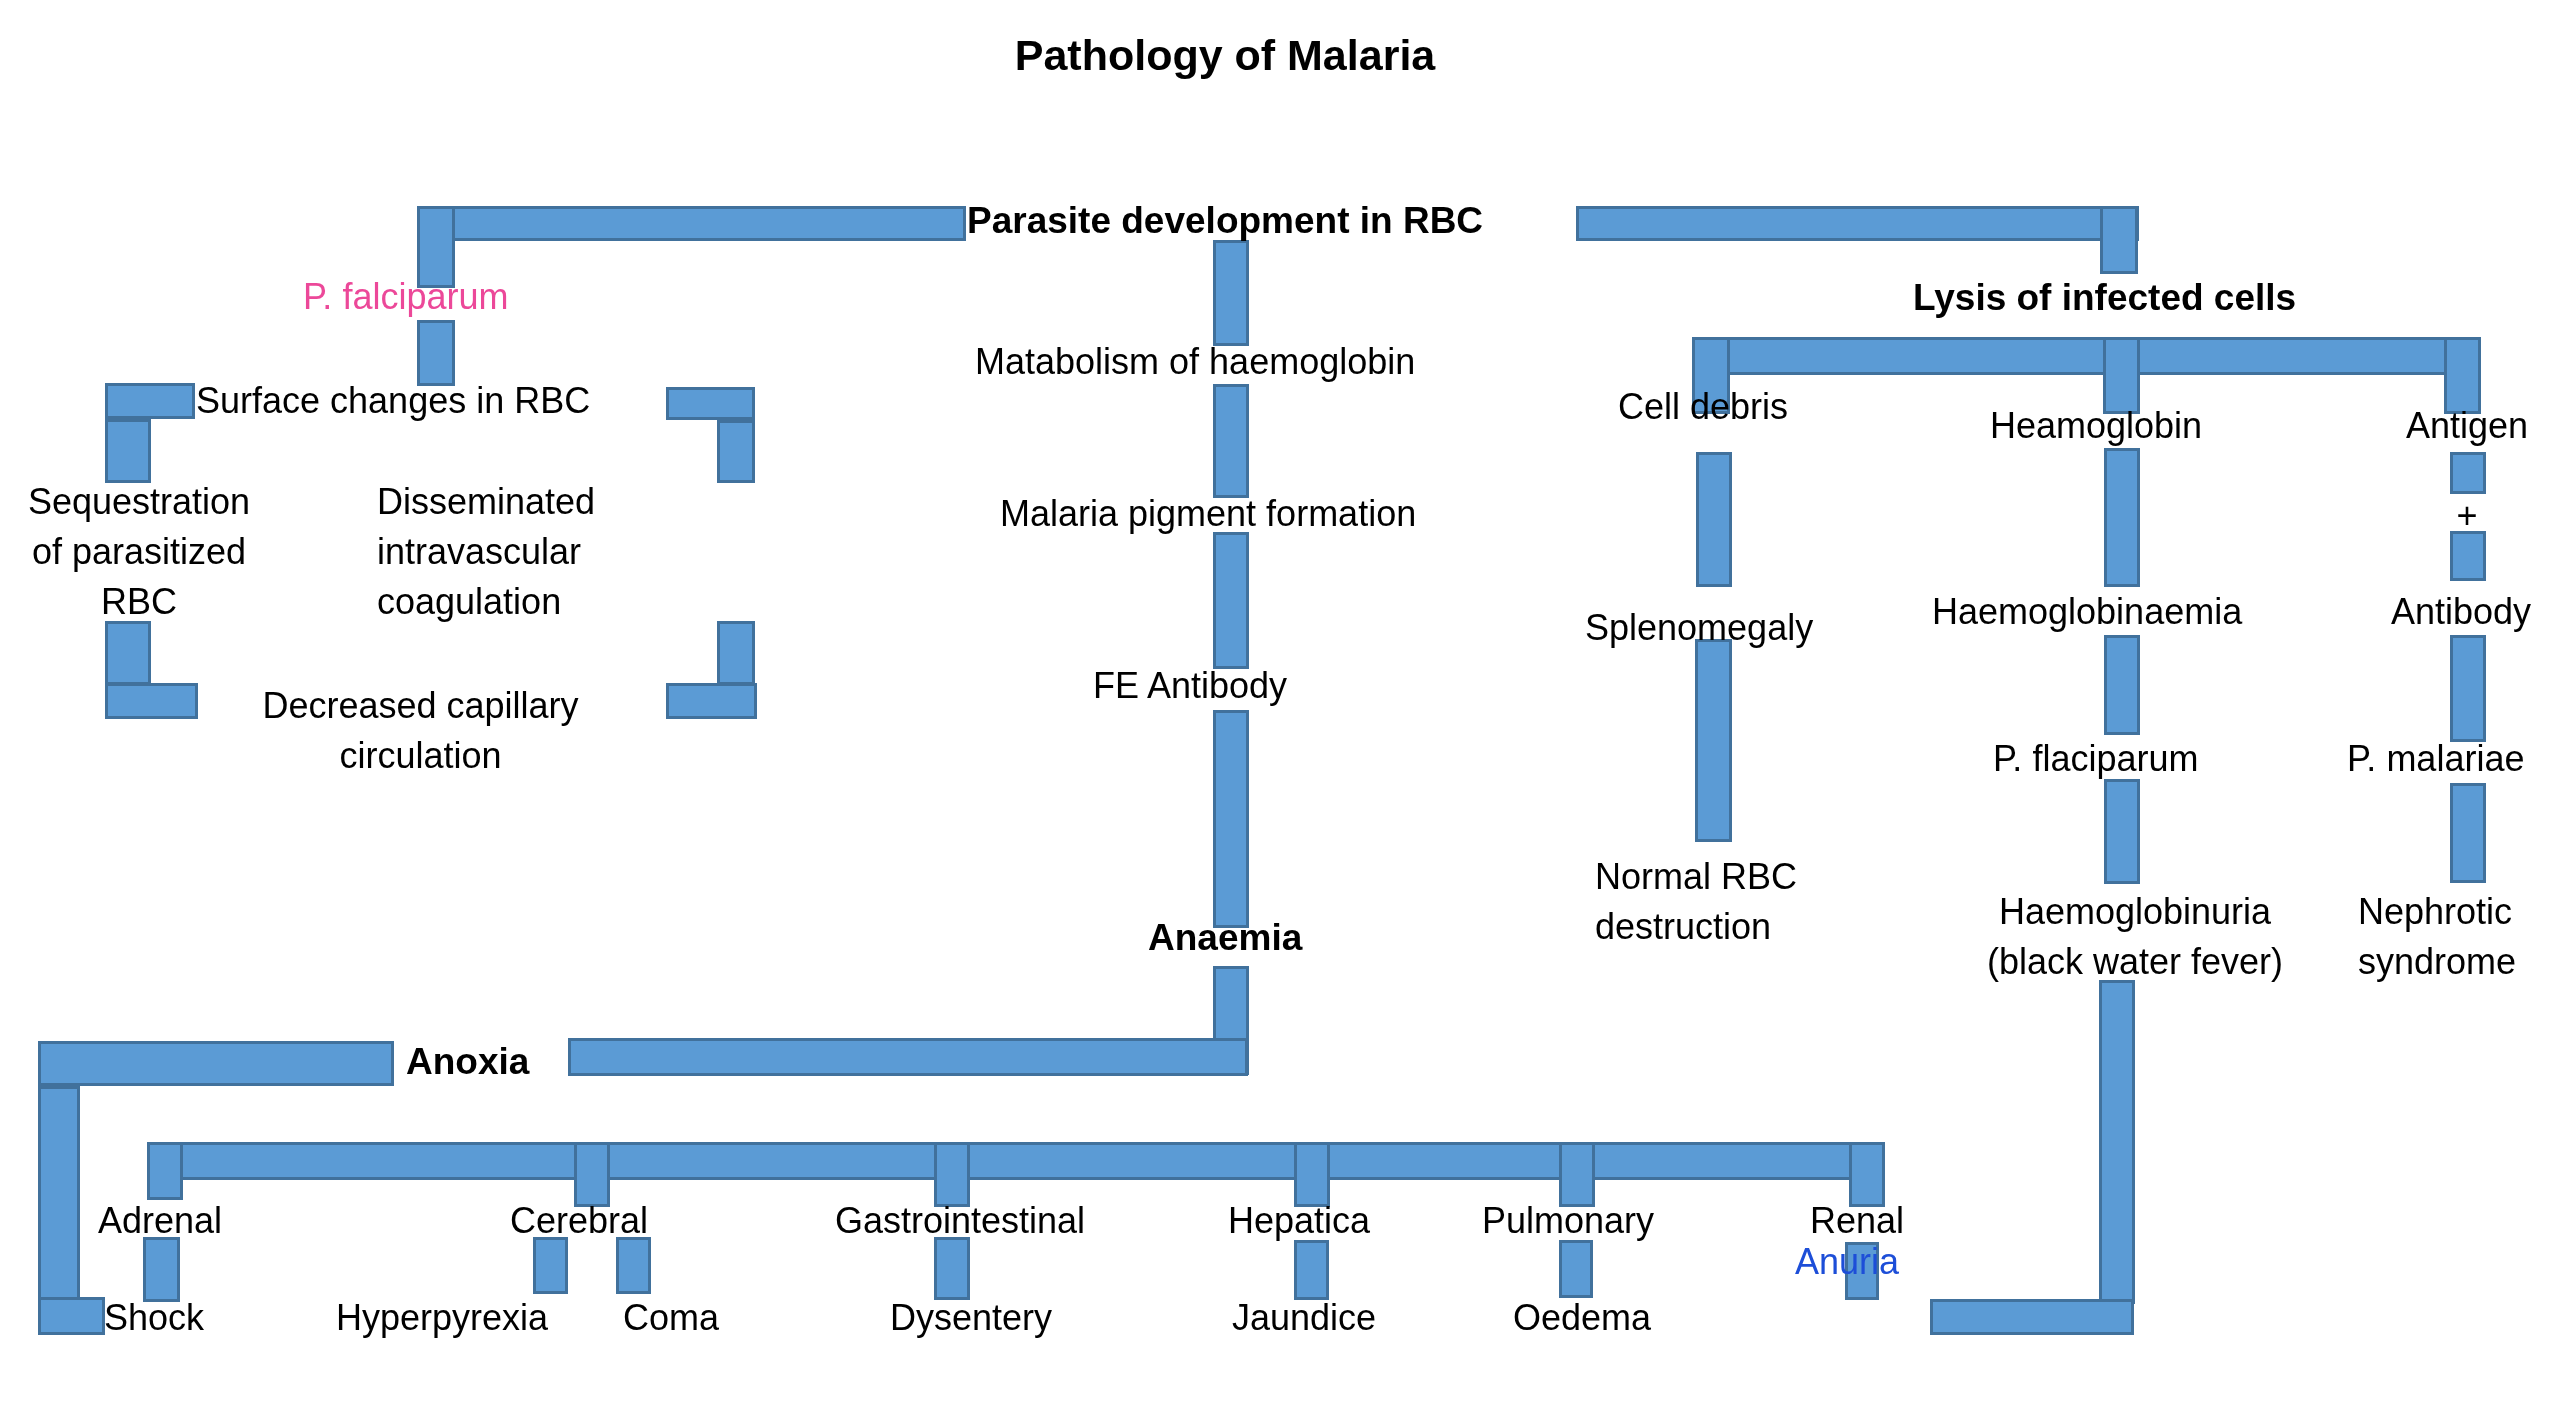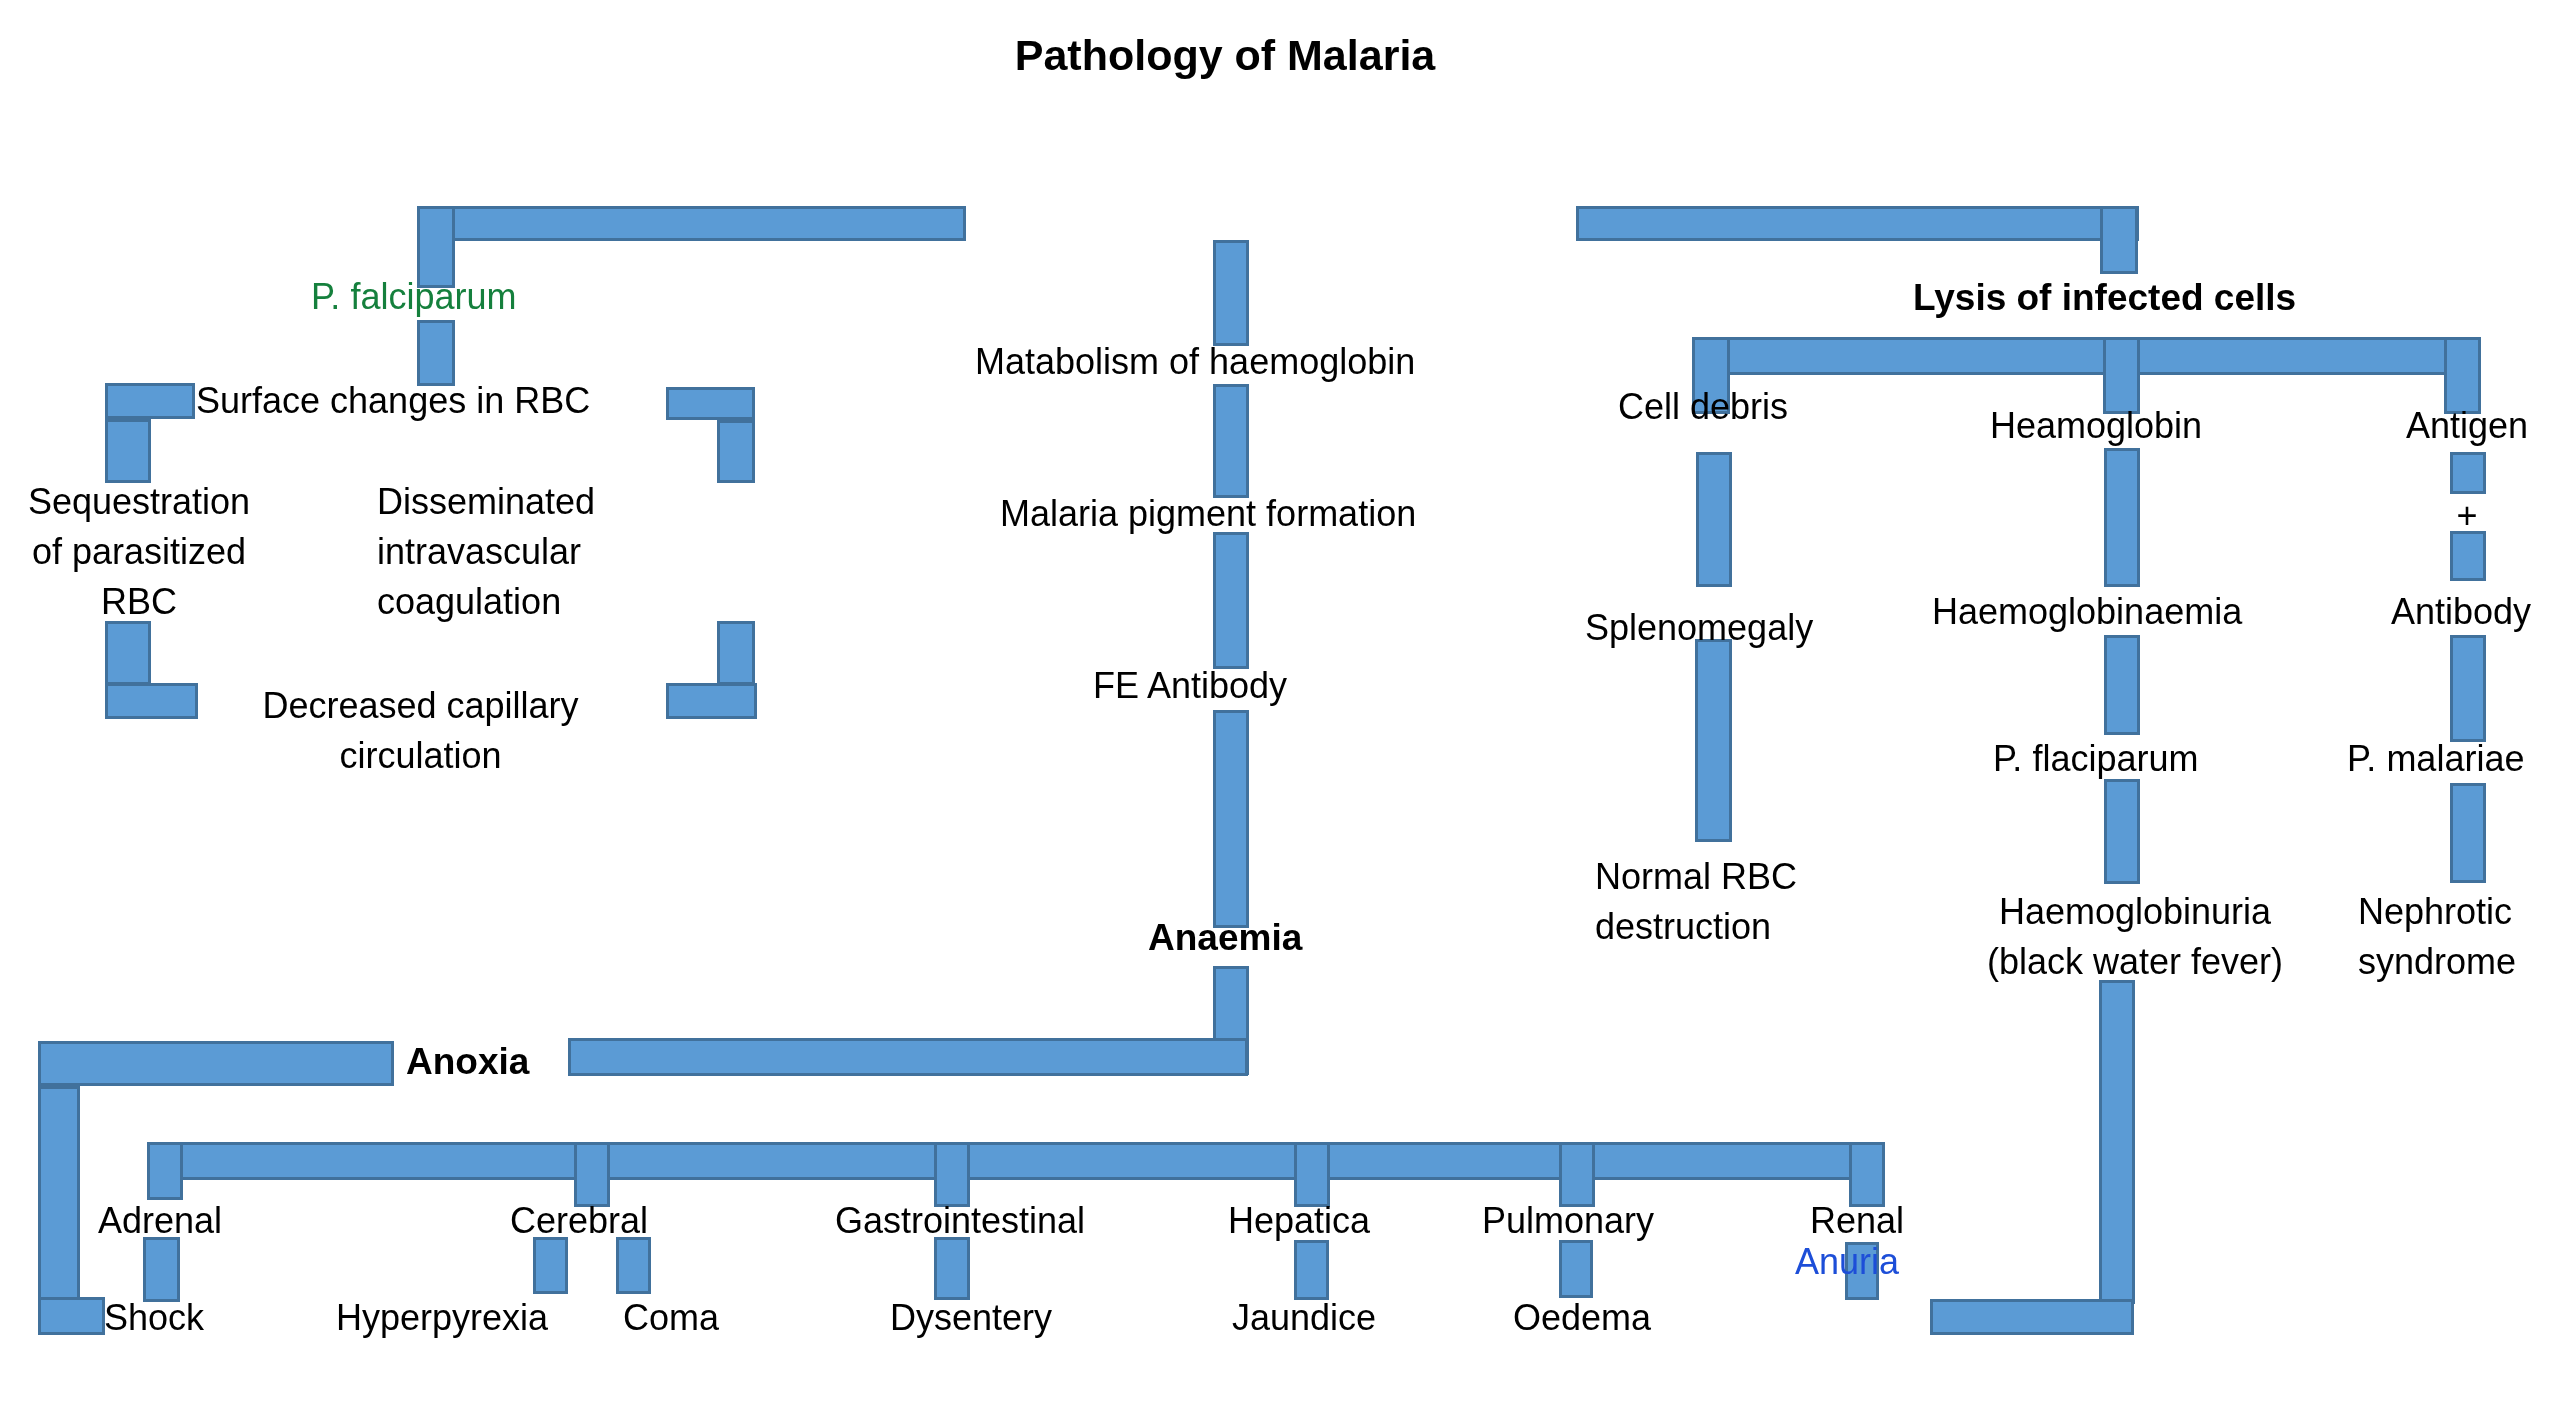--- a/index.html
+++ b/index.html
@@ -88,23 +88,24 @@
   <div class="bar" style="left: 533px; top: 1237px; width: 35px; height: 57px; background: rgb(91, 155, 213); border-color: rgb(65, 113, 156);"></div>
   <div class="bar" style="left: 616px; top: 1237px; width: 35px; height: 57px; background: rgb(91, 155, 213); border-color: rgb(65, 113, 156);"></div>
   <div class="bar" style="left: 934px; top: 1237px; width: 36px; height: 63px; background: rgb(91, 155, 213); border-color: rgb(65, 113, 156);"></div>
   <div class="bar" style="left: 1294px; top: 1240px; width: 35px; height: 60px; background: rgb(91, 155, 213); border-color: rgb(65, 113, 156);"></div>
   <div class="bar" style="left: 1559px; top: 1240px; width: 34px; height: 58px; background: rgb(91, 155, 213); border-color: rgb(65, 113, 156);"></div>
   <div class="bar" style="left: 1845px; top: 1242px; width: 34px; height: 58px; background: rgb(91, 155, 213); border-color: rgb(65, 113, 156);"></div>
   <div class="bar" style="left: 1930px; top: 1299px; width: 204px; height: 36px; background: rgb(91, 155, 213); border-color: rgb(65, 113, 156);"></div>
 
   <div class="lbl title ctr" style="left: 988px; top: 30px; width: 474px; color: rgb(0, 0, 0);">Pathology of Malaria</div>
 
+  <div class="lbl head" style="left: 967px; top: 199px; color: rgb(0, 0, 0);">Parasite development in RBC</div>
   <div class="lbl head" style="left: 1913px; top: 276px; color: rgb(0, 0, 0);">Lysis of infected cells</div>
 
-  <div class="lbl" style="left: 311px; top: 275px; color: #15803d;">P. falciparum</div>
+  <div class="lbl" style="left: 303px; top: 275px; color: #ec4899;">P. falciparum</div>
   <div class="lbl" style="left: 196px; top: 379px; color: rgb(0, 0, 0);">Surface changes in RBC</div>
   <div class="lbl ml ctr" style="left: 5px; top: 477px; width: 268px; color: rgb(0, 0, 0);">Sequestration
 of parasitized
 RBC</div>
   <div class="lbl ml" style="left: 377px; top: 477px; color: rgb(0, 0, 0);">Disseminated
 intravascular
 coagulation</div>
   <div class="lbl ml ctr" style="left: 228px; top: 681px; width: 385px; color: rgb(0, 0, 0);">Decreased capillary
 circulation</div>
 

